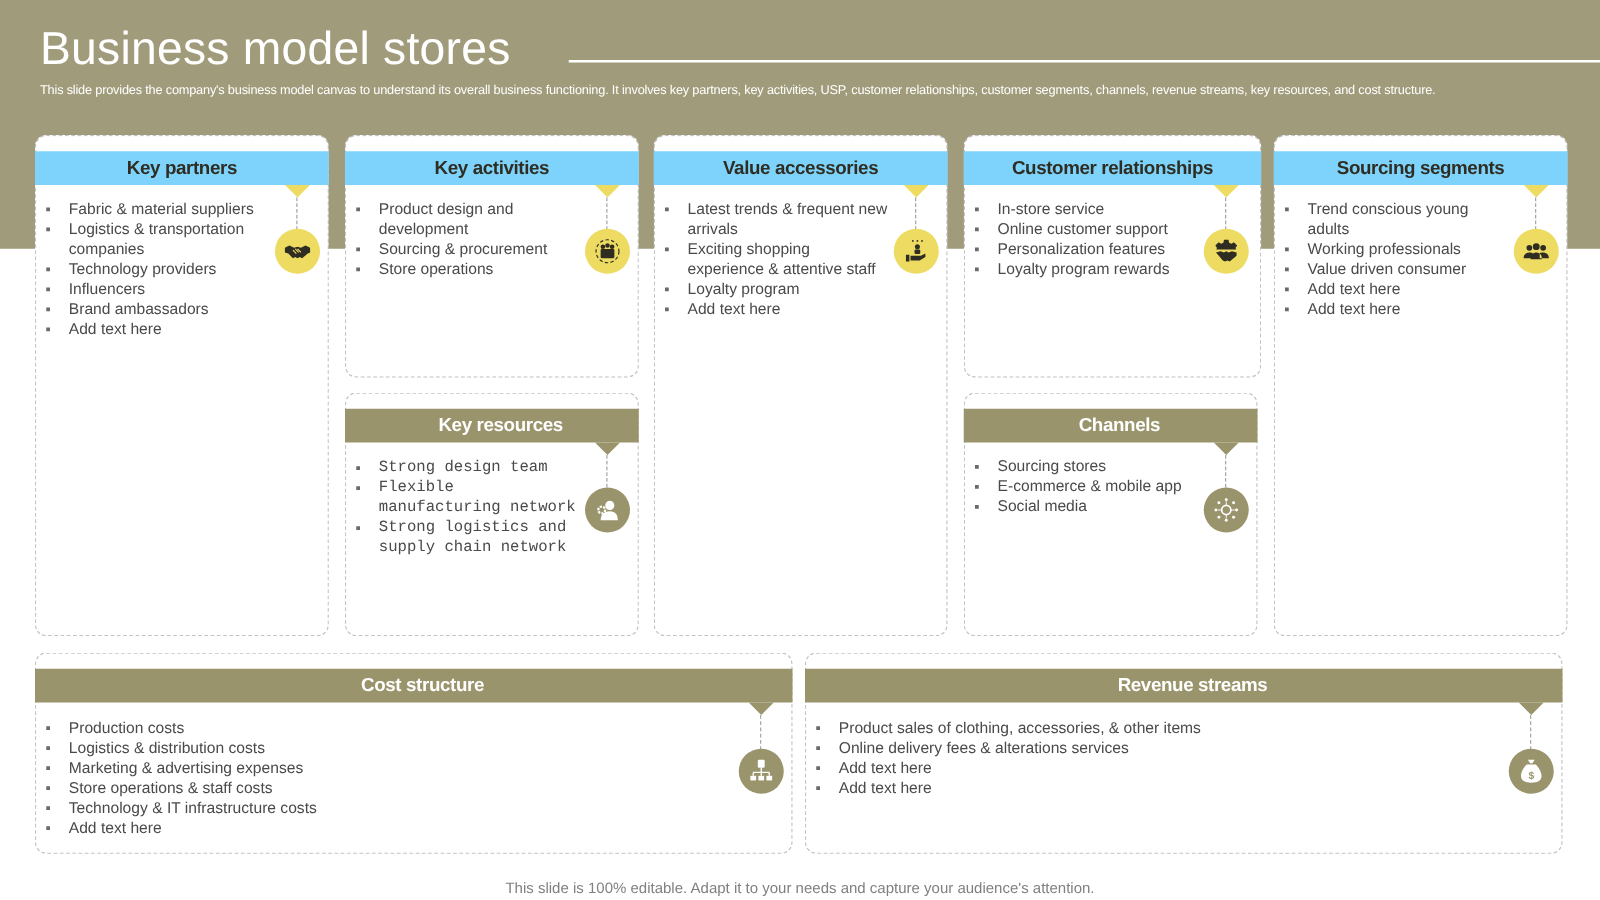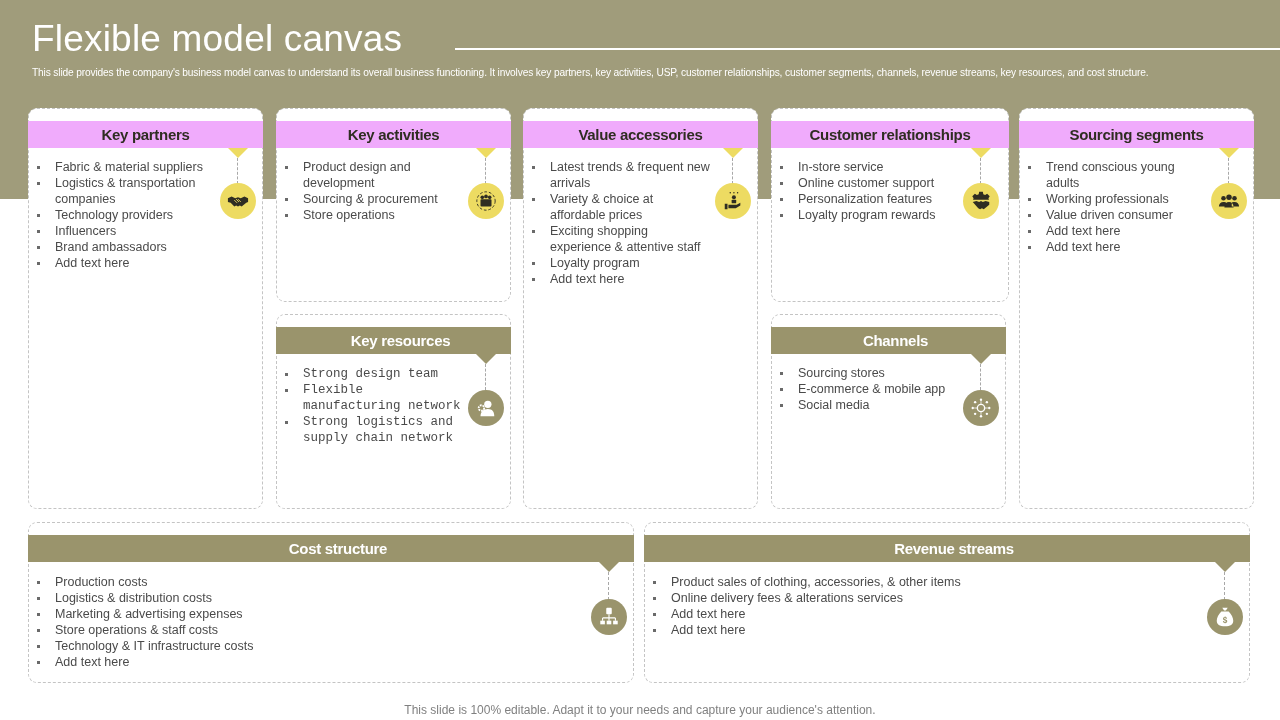--- a/index.html
+++ b/index.html
@@ -6,42 +6,42 @@
   html, body { width: 1280px; height: 720px; overflow: hidden; background: #ffffff; }
   body { position: relative; font-family: "Liberation Sans", sans-serif; color: #404040; }
 
   .top-band { position: absolute; left: 0; top: 0; width: 1280px; height: 199px; background: #a09c7b; }
   .title { position: absolute; left: 32px; top: 18px; font-size: 37px; color: #ffffff; font-weight: normal; letter-spacing: 0.2px; white-space: nowrap; }
   .title-rule { position: absolute; left: 455px; top: 48px; width: 825px; height: 2px; background: #ffffff; }
   .subtitle { position: absolute; left: 32px; top: 67px; font-size: 10.2px; color: #ffffff; white-space: nowrap; letter-spacing: -0.15px; }
 
   .card { position: absolute; background: #ffffff; border: 1px dashed #c4c4c4; border-radius: 9px; }
   .card-head { position: absolute; left: -1px; right: -1px; top: 12px; height: 27px; display: flex; align-items: center; justify-content: center; font-weight: bold; font-size: 15px; letter-spacing: -0.3px; }
-  .card-head.yellow { background: #f0abfc; color: #2f2d22; }
+  .card-head.yellow { background: #7dd3fc; color: #2f2d22; }
   .card-head.olive { background: #9a946c; color: #ffffff; padding-left: 14px; }
   .pointer { position: absolute; top: 39px; width: 0; height: 0; border-left: 10px solid transparent; border-right: 10px solid transparent; }
   .pointer.yellow { border-top: 10px solid #eddb62; }
   .pointer.olive { border-top: 10px solid #9a946c; }
   .connector { position: absolute; top: 49px; width: 0; border-left: 1px dashed #a8a8a8; }
   .icon-circle { position: absolute; width: 36px; height: 36px; border-radius: 50%; display: flex; align-items: center; justify-content: center; }
   .icon-circle.yellow { background: #eddb62; }
   .icon-circle.olive { background: #9a946c; }
   .icon-circle svg { width: 22px; height: 22px; }
 
   ul.items { position: absolute; list-style: none; font-size: 12.5px; line-height: 16px; color: #4a4a4a; }
   ul.items li { position: relative; padding-left: 20px; }
   ul.items li::before { content: ""; position: absolute; left: 2px; top: 7px; width: 3px; height: 3px; background: #6a6a6a; }
 
   .footer { position: absolute; left: 0; width: 1280px; top: 703px; text-align: center; font-size: 12px; color: #808080; }
 </style>
 </head>
 <body>
 
 <div class="top-band"></div>
-<div class="title">Flexible model canvas</div>
+<div class="title">Business model stores</div>
 <div class="title-rule"></div>
 <div class="subtitle">This slide provides the company's business model canvas to understand its overall business functioning. It involves key partners, key activities, USP,  customer relationships, customer segments, channels, revenue streams, key resources, and cost structure.</div>
 
 <div class="card" style="left:28px; top:108px; width:235px; height:401px;">
   <div class="card-head yellow">Key partners</div>
   <div class="pointer yellow" style="left:199px;"></div>
   <div class="connector" style="left:208px; height:26px;"></div>
   <div class="icon-circle yellow" style="left:191px; top:74px;">
     <svg viewBox="0 0 24 24">
         <path fill="#2f2d22" d="M1 9l4-2 4 2 3-1 3 1 4-2 4 2v4l-2 1-5 4-2-1-2 1-2-1-2 1-4-4-3-1z"></path>
@@ -87,21 +87,20 @@
         <circle cx="13" cy="8" r="2.2" fill="#2f2d22"></circle>
         <rect x="10.5" y="10.5" width="5" height="4" rx="1" fill="#2f2d22"></rect>
         <path fill="#2f2d22" d="M3 15h3v6H3zM7 16h9l4-2v3l-5 3H7z"></path>
         <circle cx="9" cy="3" r="0.8" fill="#2f2d22"></circle>
         <circle cx="13" cy="3" r="0.8" fill="#2f2d22"></circle>
         <circle cx="17" cy="3" r="0.8" fill="#2f2d22"></circle>
       </svg>
   </div>
   <ul class="items" style="left:6px; top:50px; width:180px;">
     <li>Latest trends &amp; frequent new  arrivals</li>
-    <li>Variety &amp; choice at affordable  prices</li>
     <li>Exciting shopping experience  &amp; attentive staff</li>
     <li>Loyalty program</li>
     <li>Add text here</li>
   </ul>
 </div>
 
 <div class="card" style="left:771px; top:108px; width:238px; height:194px;">
   <div class="card-head yellow">Customer relationships</div>
   <div class="pointer yellow" style="left:199px;"></div>
   <div class="connector" style="left:208px; height:26px;"></div>

